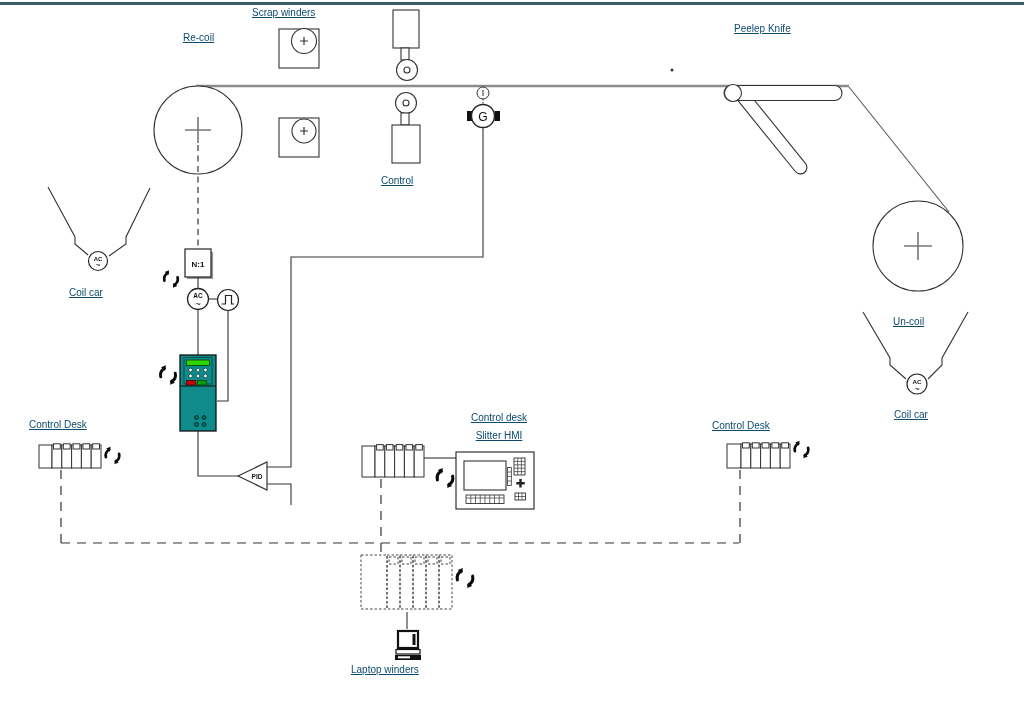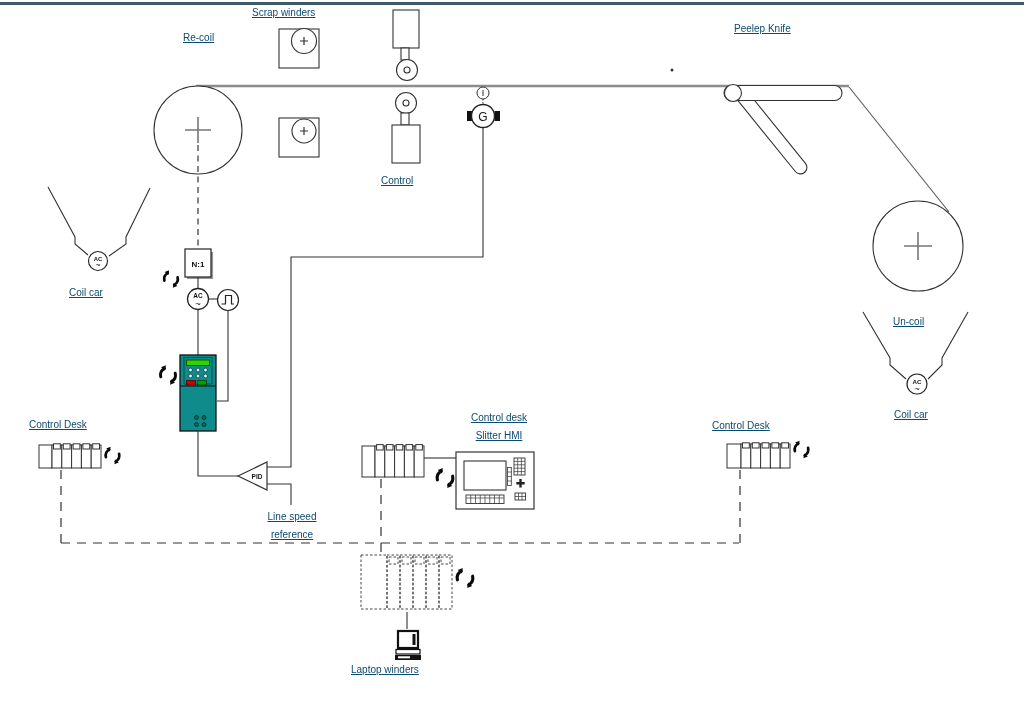--- a/index.html
+++ b/index.html
@@ -244,18 +244,14 @@
   <span class="lbl" style="left:734px;top:23px;">Peelep Knife</span>
   <span class="lbl" style="left:893px;top:316px;">Un-coil</span>
   <span class="lbl" style="left:69px;top:287px;">Coil car</span>
   <span class="lbl" style="left:894px;top:409px;">Coil car</span>
   <span class="lbl" style="left:29px;top:419px;">Control Desk</span>
   <div class="lbl center" style="left:440px;top:409px;width:118px;line-height:18px;">
     <div>Control desk</div>
     <div>Slitter HMI</div>
   </div>
   <span class="lbl" style="left:712px;top:420px;">Control Desk</span>
-  <div class="lbl center" style="left:232px;top:508px;width:120px;line-height:18px;">
-    <div>Line speed</div>
-    <div>reference</div>
-  </div>
   <span class="lbl" style="left:351px;top:664px;">Laptop winders</span>
 </div>
 
 </body></html>

